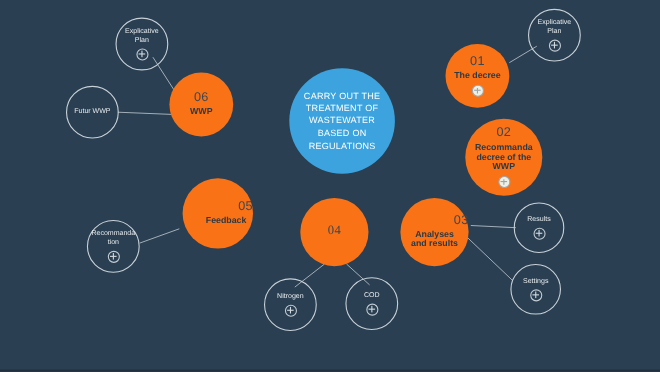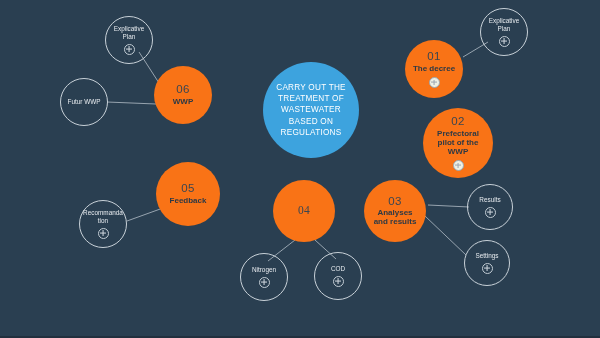--- a/index.html
+++ b/index.html
@@ -154,34 +154,34 @@
   </div>
 
   <div class="node main" style="left:405px; top:40px; width:58px; height:58px;">
     <span class="num">01</span>
     <span class="label">The decree</span>
     <span class="plus"></span>
   </div>
 
   <div class="node main" style="left:423px; top:92px; width:70px; height:70px;margin-top:16px;">
     <span class="num">02</span>
-    <span class="label">Prefectoral pilot of the WWP</span>
-    <span class="plus"></span>
-  </div>
-
-  <div class="node main" style="left:364px; top:180px; width:62px; height:62px;">
+    <span class="label">Recommanda decree of the WWP</span>
+    <span class="plus"></span>
+  </div>
+
+  <div class="node main" style="left:364px; top:180px; width:62px; height:62px;align-items:flex-end;">
     <span class="num">03</span>
     <span class="label">Analyses and results</span>
   </div>
 
   <div class="node main" style="left:273px; top:180px; width:62px; height:62px;font-family:Liberation Serif, serif;">
     <span class="num">04</span>
   </div>
 
-  <div class="node main" style="left:156px; top:162px; width:64px; height:64px;">
+  <div class="node main" style="left:166px; top:162px; width:64px; height:64px;align-items:flex-end;">
     <span class="num">05</span>
     <span class="label">Feedback</span>
   </div>
 
   <div class="node main" style="left:154px; top:66px; width:58px; height:58px;">
     <span class="num">06</span>
     <span class="label">WWP</span>
   </div>
 
   <div class="node leaf" style="left:480px; top:8px; width:48px; height:48px;">

